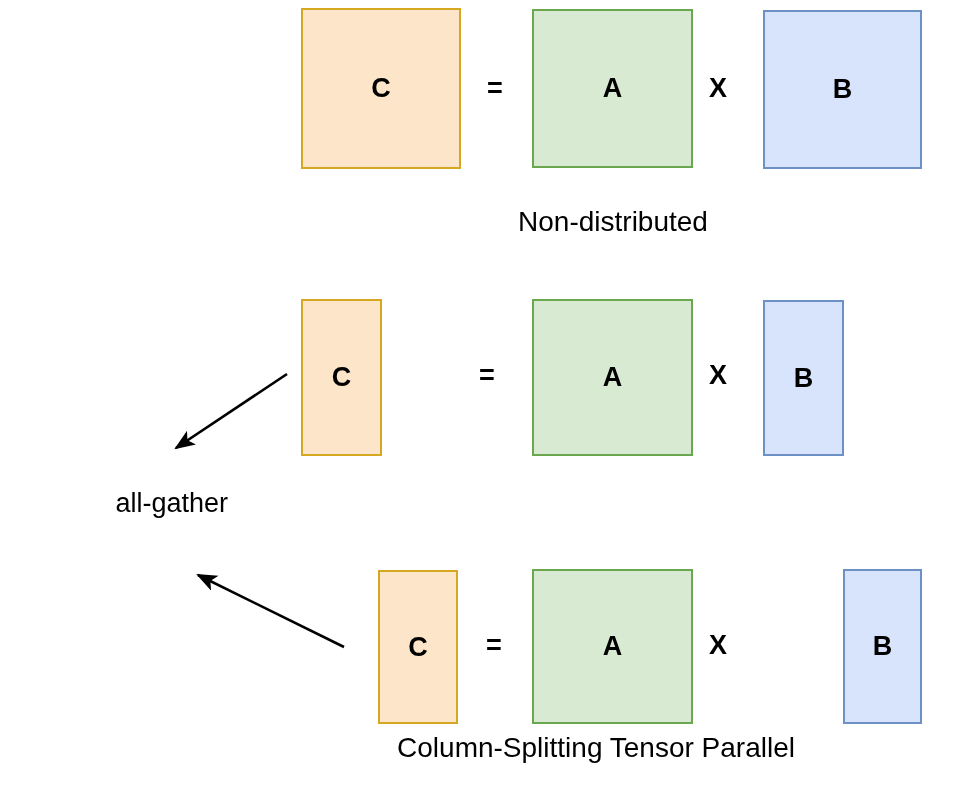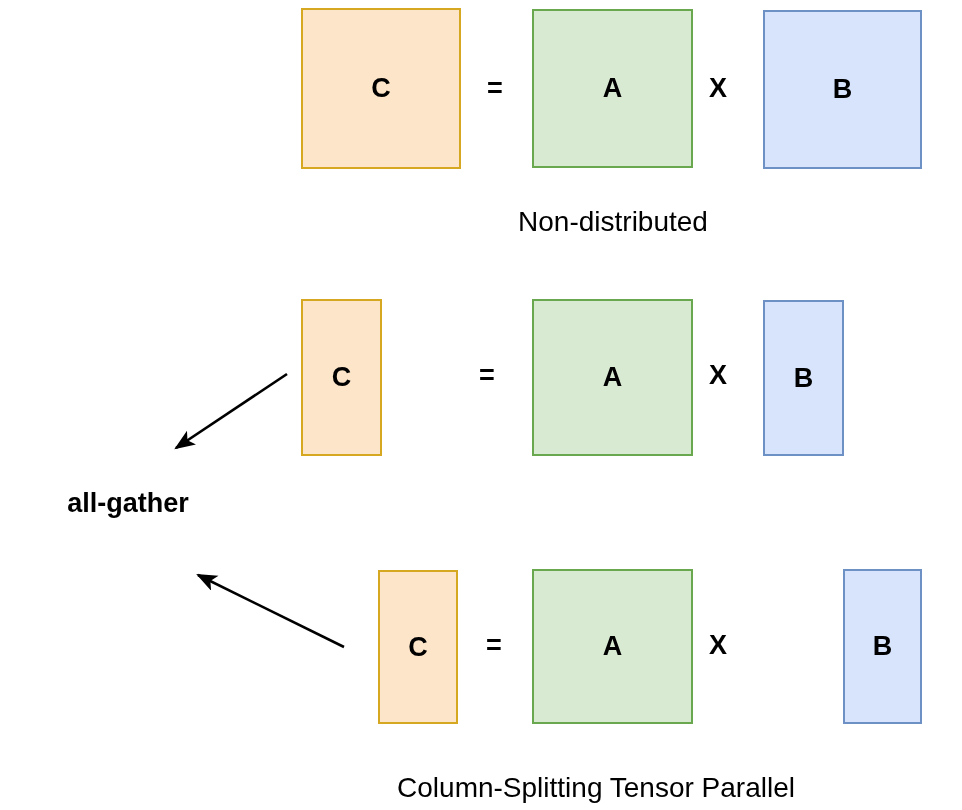--- a/index.html
+++ b/index.html
@@ -63,25 +63,25 @@
     font-size: 28px;
     color: #000000;
     line-height: 1.15;
     text-align: center;
     white-space: nowrap;
     user-select: none;
   }
   .annot {
     position: absolute;
     font-family: "Liberation Sans", sans-serif;
-    font-weight: bold;
+    font-weight: normal;
     font-size: 27px;
     color: #000000;
     line-height: 1.22;
-    text-align: center;
+    text-align: right;
     white-space: nowrap;
     user-select: none;
   }
   .arrow-layer {
     position: absolute;
     left: 0;
     top: 0;
     width: 962px;
     height: 810px;
     pointer-events: none;
@@ -135,21 +135,21 @@
   <div class="matrix-box box-a" style="left:532px; top:569px; width:161px; height:155px;">
     <span class="matrix-label">A</span>
   </div>
 
   <div class="op-symbol" style="left:703px; top:632px; width:30px;">X</div>
 
   <div class="matrix-box box-b" style="left:843px; top:569px; width:79px; height:155px;">
     <span class="matrix-label">B</span>
   </div>
 
-  <div class="caption" style="left:396px; top:732px; width:400px;margin-top:40px;">Column-Splitting Tensor Parallel</div>
+  <div class="caption" style="left:396px; top:732px; width:400px;">Column-Splitting Tensor Parallel</div>
 
   <div class="annot" style="left:28px; top:487px; width:200px;">
     <div>all-gather</div>
   </div>
 
   <svg class="arrow-layer" viewBox="0 0 962 810">
     <defs>
       <marker id="arrowhead" markerWidth="9" markerHeight="9" refX="7.2" refY="3.2" orient="auto" markerUnits="strokeWidth">
         <path d="M0,0 L8,3.2 L0,6.4 L1.9,3.2 Z" fill="#000000"></path>
       </marker>

